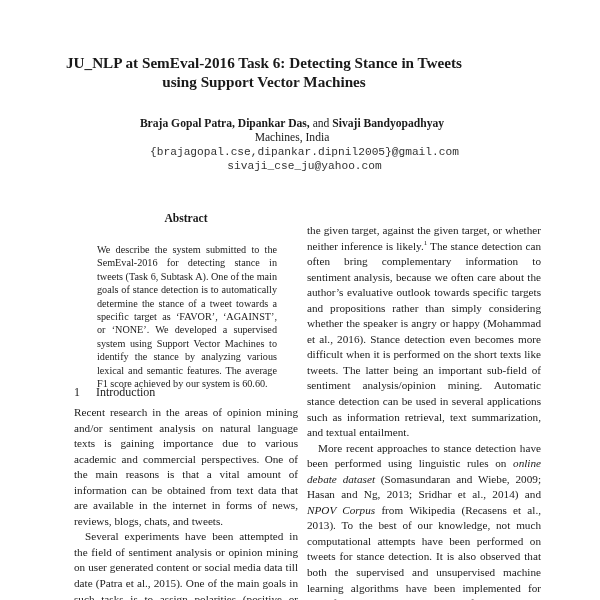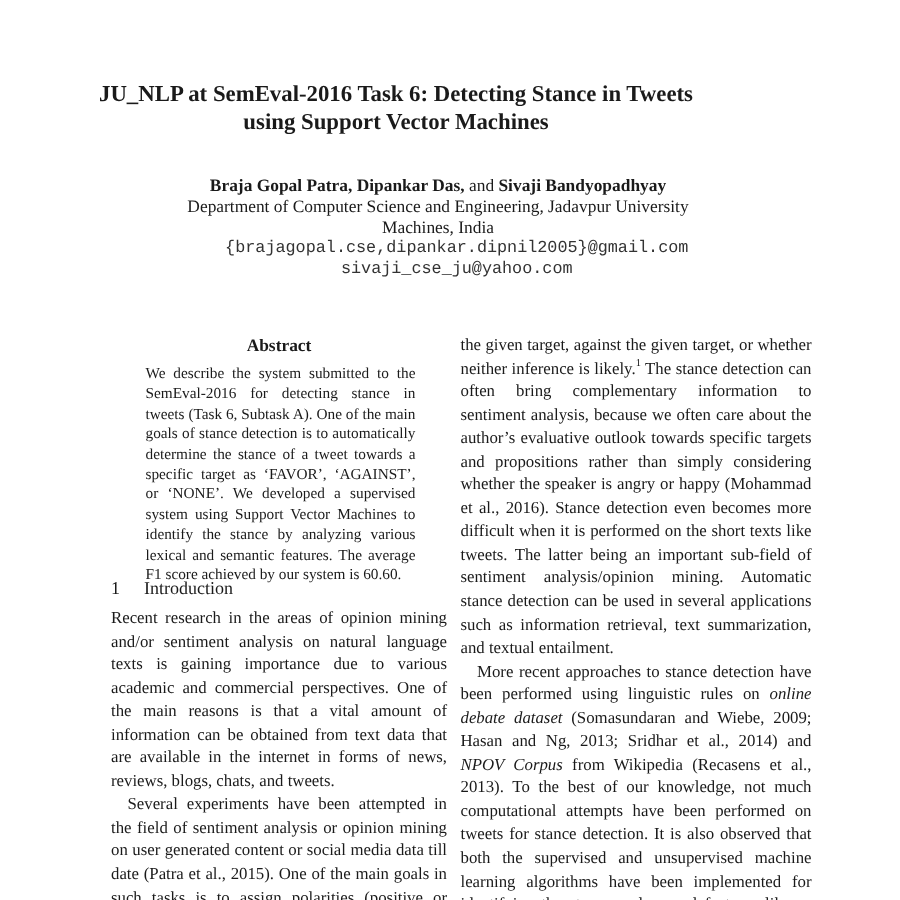--- a/index.html
+++ b/index.html
@@ -8,21 +8,21 @@
   .title { position: absolute; left: 0; top: 53px; width: 528px; text-align: center;
            font-weight: bold; font-size: 15.2px; line-height: 19px; }
   .authors { position: absolute; left: 0; top: 117px; width: 584px; text-align: center;
              font-size: 11.6px; line-height: 14px; }
   .authors .names { font-weight: bold; }
   .authors .names .and { font-weight: normal; }
   .authors .mono { font-family: "Liberation Mono", monospace; font-size: 11.2px; color: #333; padding-left: 25px; }
   .col { position: absolute; font-size: 11.2px; line-height: 15.55px; text-align: justify; }
   .col-left { left: 74px; width: 224px; }
   .col-right { left: 307px; width: 234px; top: 223px; }
-  .abstract-head { position: absolute; left: 74px; top: 224px; width: 224px; text-align: center;
+  .abstract-head { position: absolute; left: 74px; top: 212px; width: 224px; text-align: center;
                    font-weight: bold; font-size: 11.6px; }
   .abstract { position: absolute; left: 97px; top: 243px; width: 180px; font-size: 10.2px;
               line-height: 13.4px; text-align: justify; }
   .section-head { position: absolute; left: 74px; top: 385px; font-weight: normal; font-size: 12px; }
   .section-head .num { display: inline-block; width: 22px; }
   .p { margin: 0; }
   .indent { text-indent: 11px; }
   sup { font-size: 7px; line-height: 0; }
 </style>
 </head>
@@ -32,21 +32,20 @@
   <div>JU_NLP at SemEval-2016 Task 6: Detecting Stance in Tweets</div>
   <div>using Support Vector Machines</div>
 </div>
 
 <div class="authors">
   <div class="names">
     <span>Braja Gopal Patra, Dipankar Das,</span>
     <span class="and">and</span>
     <span>Sivaji Bandyopadhyay</span>
   </div>
-  <div>Department of Computer Science and Engineering, Jadavpur University</div>
   <div>Machines, India</div>
   <div class="mono">{brajagopal.cse,dipankar.dipnil2005}@gmail.com</div>
   <div class="mono">sivaji_cse_ju@yahoo.com</div>
 </div>
 
 <div class="abstract-head">Abstract</div>
 <div class="abstract">We describe the system submitted to the SemEval-2016 for detecting stance in tweets (Task 6, Subtask A). One of the main goals of stance detection is to automatically determine the stance of a tweet towards a specific target as ‘FAVOR’, ‘AGAINST’, or ‘NONE’. We developed a supervised system using Support Vector Machines to identify the stance by analyzing various lexical and semantic features. The average F1 score achieved by our system is 60.60.</div>
 
 <div class="section-head">
   <span class="num">1</span><span>Introduction</span>

